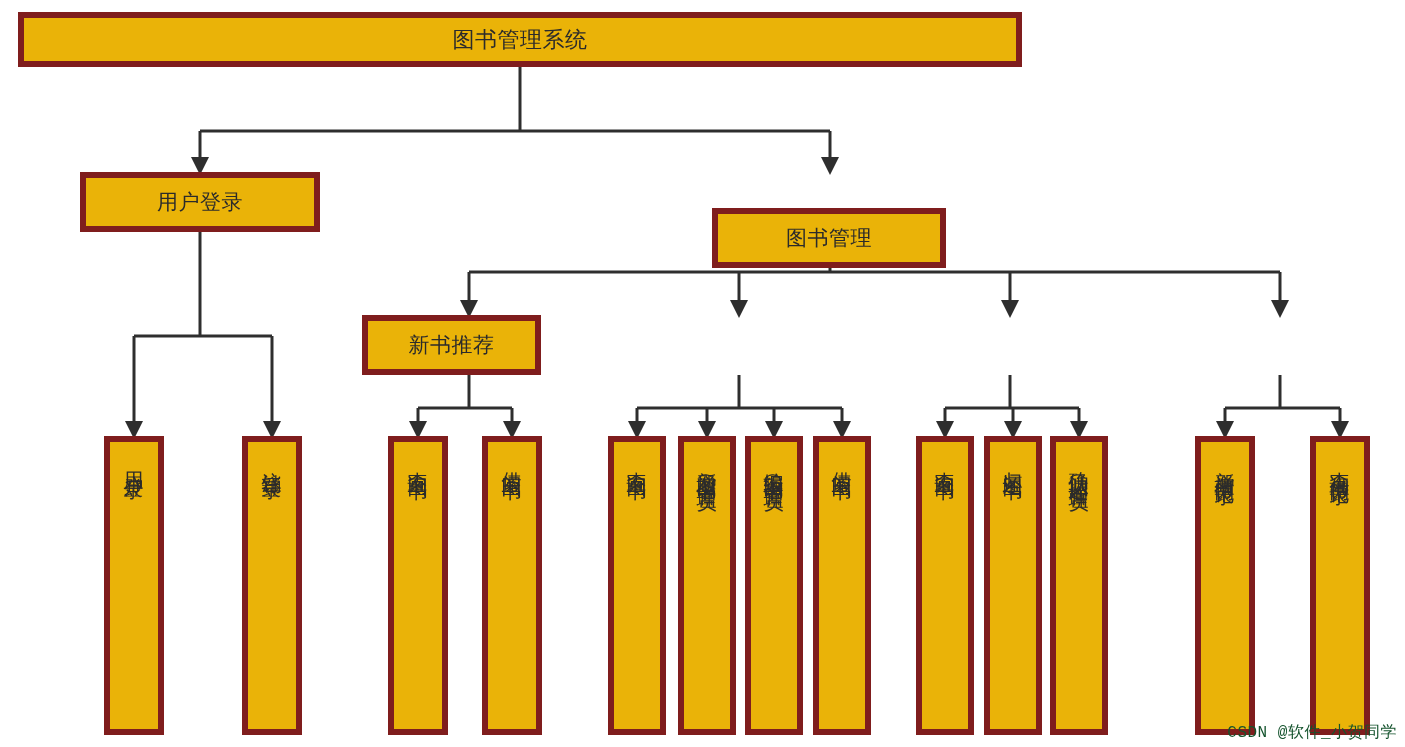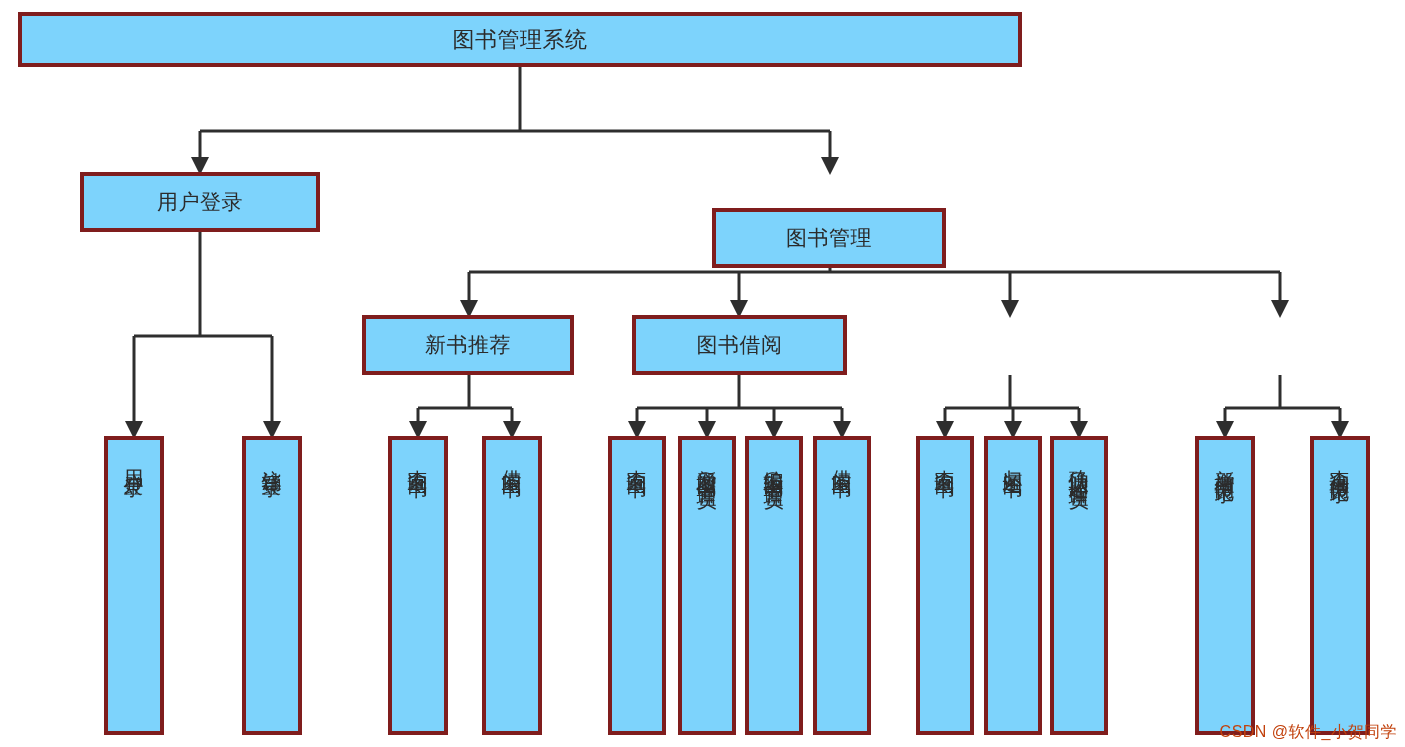--- a/index.html
+++ b/index.html
@@ -22,22 +22,22 @@
     left: 0;
     top: 0;
     width: 1405px;
     height: 747px;
     z-index: 1;
   }
   
   .node {
     position: absolute;
     box-sizing: border-box;
-    background: #7dd3fc;
-    border: 4px solid #7f1d1d;
+    background: #eab308;
+    border: 6px solid #7f1d1d;
     z-index: 2;
     display: flex;
     align-items: center;
     justify-content: center;
     color: #2b2b2b;
   }
   .node .label {
     display: block;
     text-align: center;
     line-height: 1.08;
@@ -67,22 +67,22 @@
     letter-spacing: 3px;
     white-space: nowrap;
   }
   
   #watermark {
     position: absolute;
     right: 8px;
     bottom: 4px;
     z-index: 5;
     font-size: 16px;
-    color: #c2410c;
-    font-family: Liberation Sans, sans-serif;
+    color: #14532d;
+    font-family: Liberation Mono, monospace;
     letter-spacing: 0.5px;
     pointer-events: none;
     white-space: nowrap;
   }
 </style>
 </head>
 <body>
 
 <div id="canvas">
 
@@ -142,25 +142,22 @@
     <span class="label">图书管理系统</span>
   </div>
 
   <div class="node horiz" style="left:80px; top:172px; width:240px; height:60px;">
     <span class="label">用户登录</span>
   </div>
   <div class="node horiz" style="left:712px; top:172px; width:234px; height:60px;margin-top:36px;">
     <span class="label">图书管理</span>
   </div>
 
-  <div class="node horiz" style="left:362px; top:315px; width:212px; height:60px;">
+  <div class="node horiz" style="left:362px; top:315px; width:179px; height:60px;">
     <span class="label">新书推荐</span>
-  </div>
-  <div class="node horiz" style="left:632px; top:315px; width:215px; height:60px;">
-    <span class="label">图书借阅</span>
   </div>
 
   <div class="node vert" style="left:104px; top:436px; width:60px; height:299px;">
     <span class="label">用户登录</span>
   </div>
   <div class="node vert" style="left:242px; top:436px; width:60px; height:299px;">
     <span class="label">注销登录</span>
   </div>
   <div class="node vert" style="left:388px; top:436px; width:60px; height:299px;">
     <span class="label">查询图书</span>

